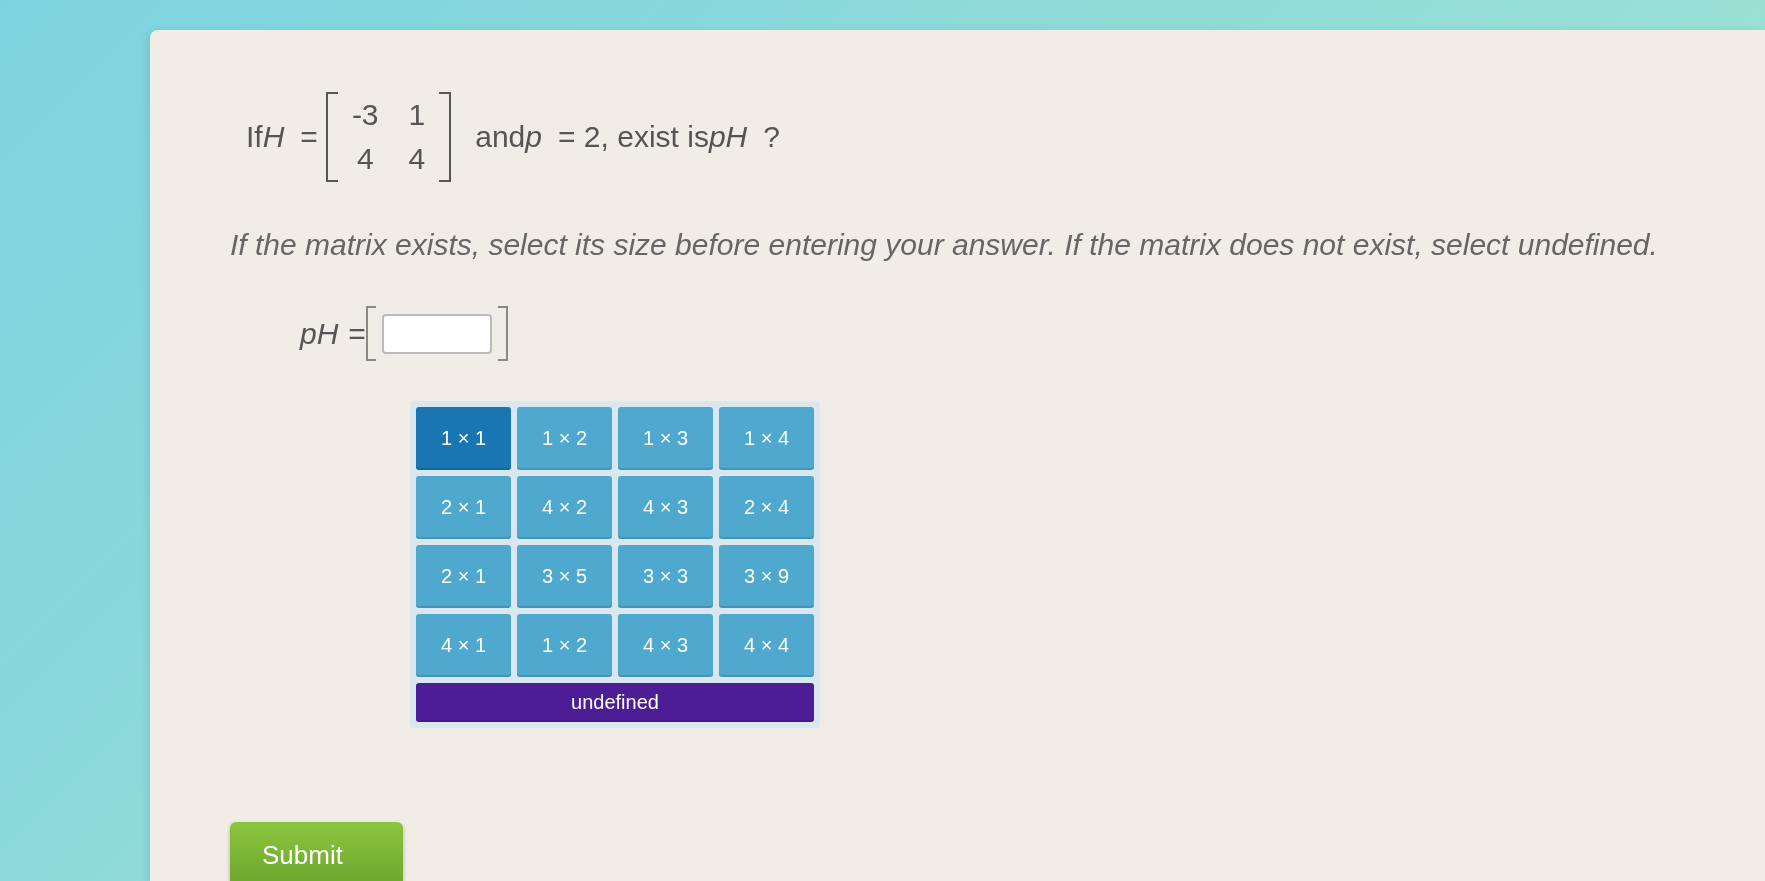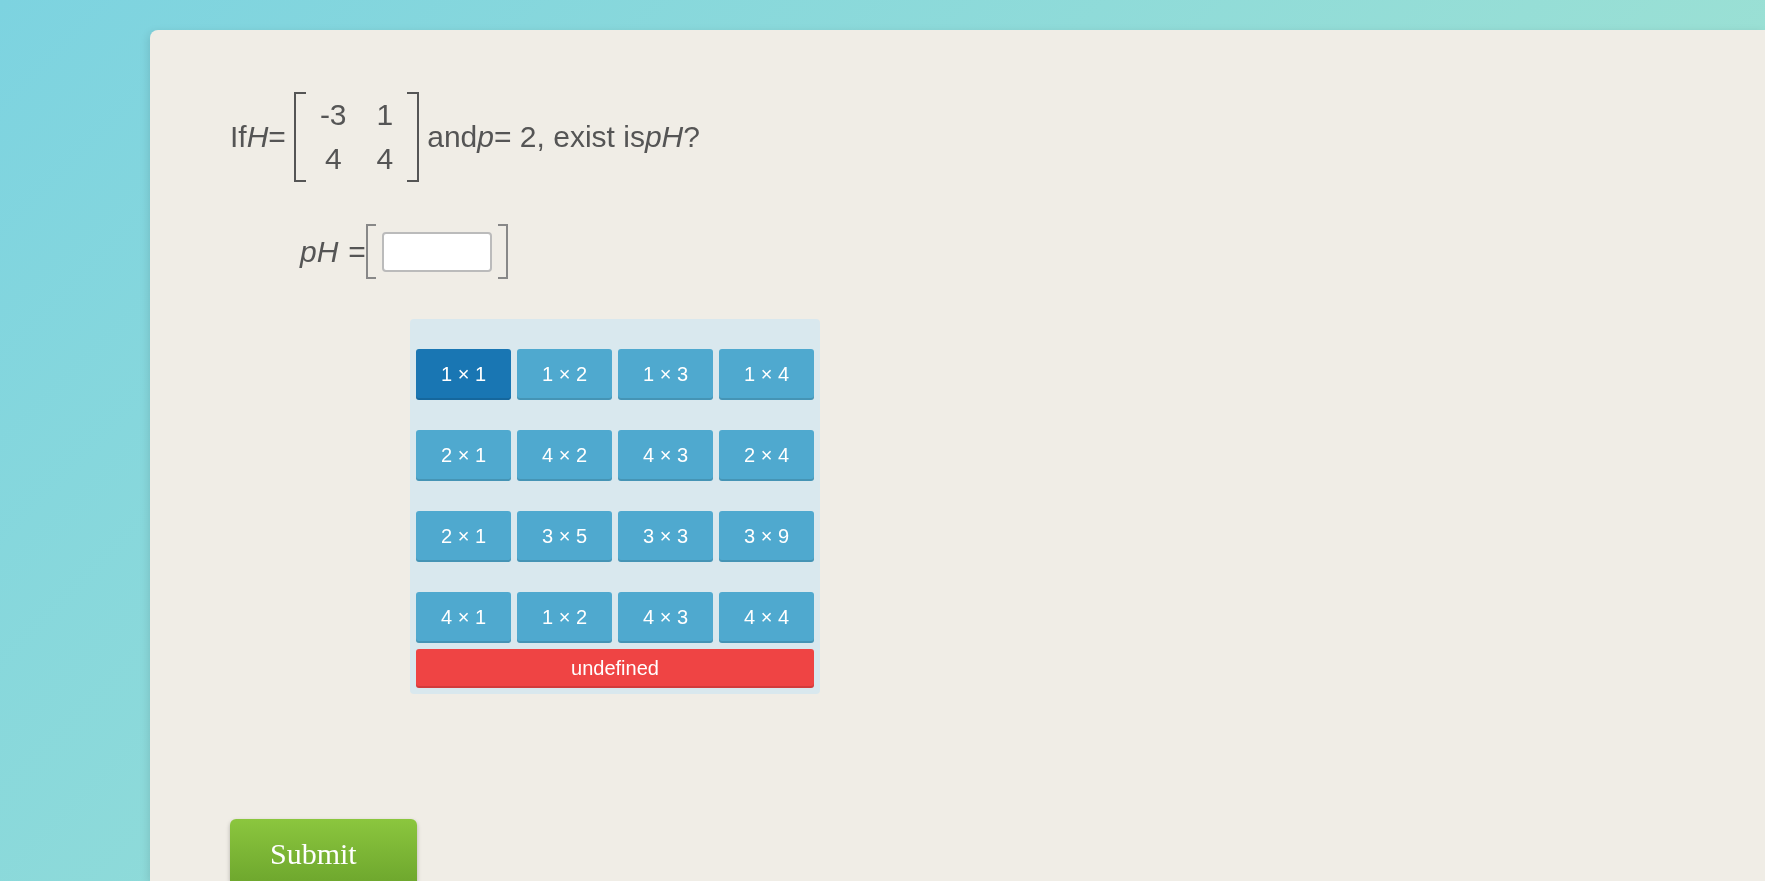--- a/index.html
+++ b/index.html
@@ -23,21 +23,21 @@
       box-shadow: -2px 2px 8px rgba(0,0,0,0.1);
     }
     .question-line {
       display: flex;
       align-items: center;
       font-size: 30px;
       color: #555;
       margin-bottom: 40px;
       font-style: italic;
     }
-    .question-line .noitalic { font-style: normal; }
+    .question-line .noitalic { font-style: normal; margin-left: 16px; }
     .matrix {
       display: inline-flex;
       align-items: center;
       margin: 0 8px;
       font-style: normal;
     }
     .bracket-left, .bracket-right {
       width: 12px;
       height: 90px;
       border-top: 2px solid #555;
@@ -101,54 +101,53 @@
       grid-template-columns: repeat(4, 95px);
       gap: 6px;
       margin-bottom: 6px;
     }
     .size-btn {
       background: #4fa9cf;
       color: #fff;
       border: none;
       border-radius: 3px;
       font-size: 20px;
-      padding: 14px 0;
+      padding: 20px 0;
       cursor: pointer;
       text-align: center;
       font-family: inherit;
       box-shadow: inset 0 -2px 0 rgba(0,0,0,0.12);
-      margin-top: 24px;
     }
     .size-btn.selected {
       background: #1976b3;
     }
     .undefined-btn {
       width: 100%;
-      background: #ef4444;
+      background: #4c1d95;
       color: #fff;
       border: none;
       border-radius: 3px;
       font-size: 20px;
       padding: 8px 0;
       cursor: pointer;
       font-family: inherit;
       box-shadow: inset 0 -2px 0 rgba(0,0,0,0.12);
     }
     .submit-btn {
       position: absolute;
       bottom: 0;
       left: 80px;
       background: linear-gradient(#8bc63e, #6fa82e);
       color: #fff;
       border: none;
       border-radius: 6px 6px 0 0;
-      font-size: 30px;
-      padding: 18px 60px 10px 40px;
+      font-size: 26px;
+      padding: 18px 60px 10px 32px;
       cursor: pointer;
-      font-family: Liberation Serif, serif;
+      font-family: Liberation Sans, sans-serif;
       box-shadow: 0 2px 4px rgba(0,0,0,0.25);
     }
   </style>
 </head>
 <body>
 
 <div class="card">
 
   <div class="question-line">
     <span class="noitalic">If </span>
@@ -164,20 +163,21 @@
       </span>
       <span class="bracket-right"></span>
     </span>
     <span class="noitalic"> and </span>
     <span>p</span>
     <span class="noitalic"> = 2, exist is </span>
     <span>pH</span>
     <span class="noitalic">?</span>
   </div>
 
+  <div class="instruction">If the matrix exists, select its size before entering your answer. If the matrix does not exist, select undefined.</div>
 
   <div class="answer-row">
     <span class="lbl">pH</span>
     <span> = </span>
     <span class="small-bracket-left"></span>
     <input class="answer-input" type="text" value="" style="">
     <span class="small-bracket-right"></span>
   </div>
 
   <div class="size-picker">

